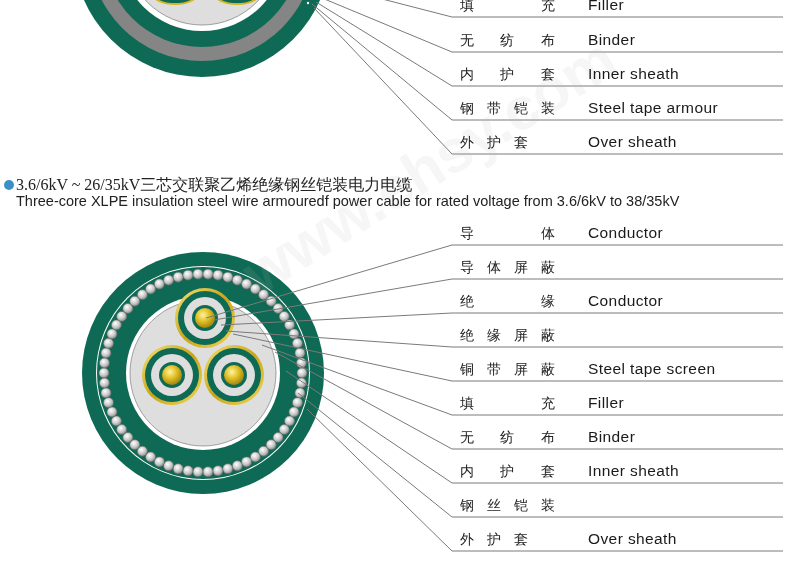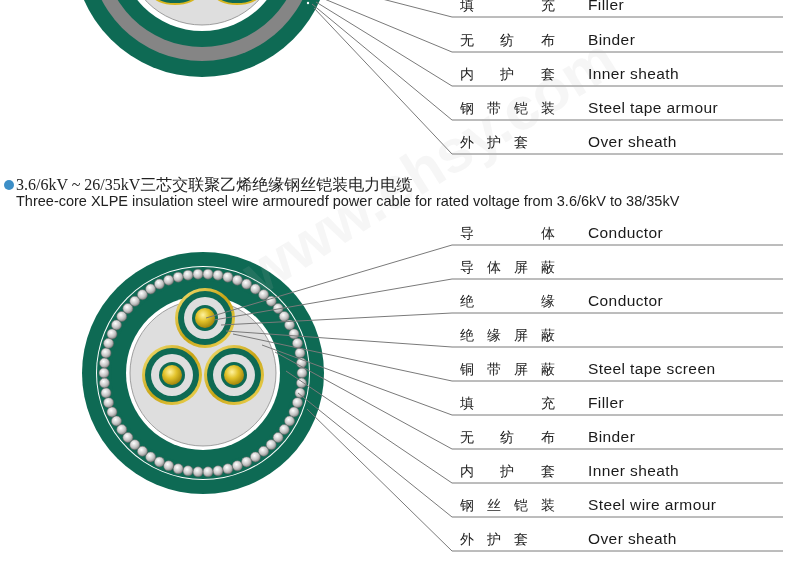--- a/index.html
+++ b/index.html
@@ -275,21 +275,20 @@
     </div>
     <div class="en">Inner sheath</div>
   </div>
   <div class="row" style="top:495px">
     <div class="cn">
       <span style="left:0">钢</span>
       <span style="left:27px">丝</span>
       <span style="left:54px">铠</span>
       <span style="left:81px">装</span>
     </div>
-    <div class="en">Steel wire armour</div>
   </div>
   <div class="row" style="top:529px">
     <div class="cn">
       <span style="left:0">外</span>
       <span style="left:27px">护</span>
       <span style="left:54px">套</span>
     </div>
     <div class="en">Over sheath</div>
   </div>
 </div>

